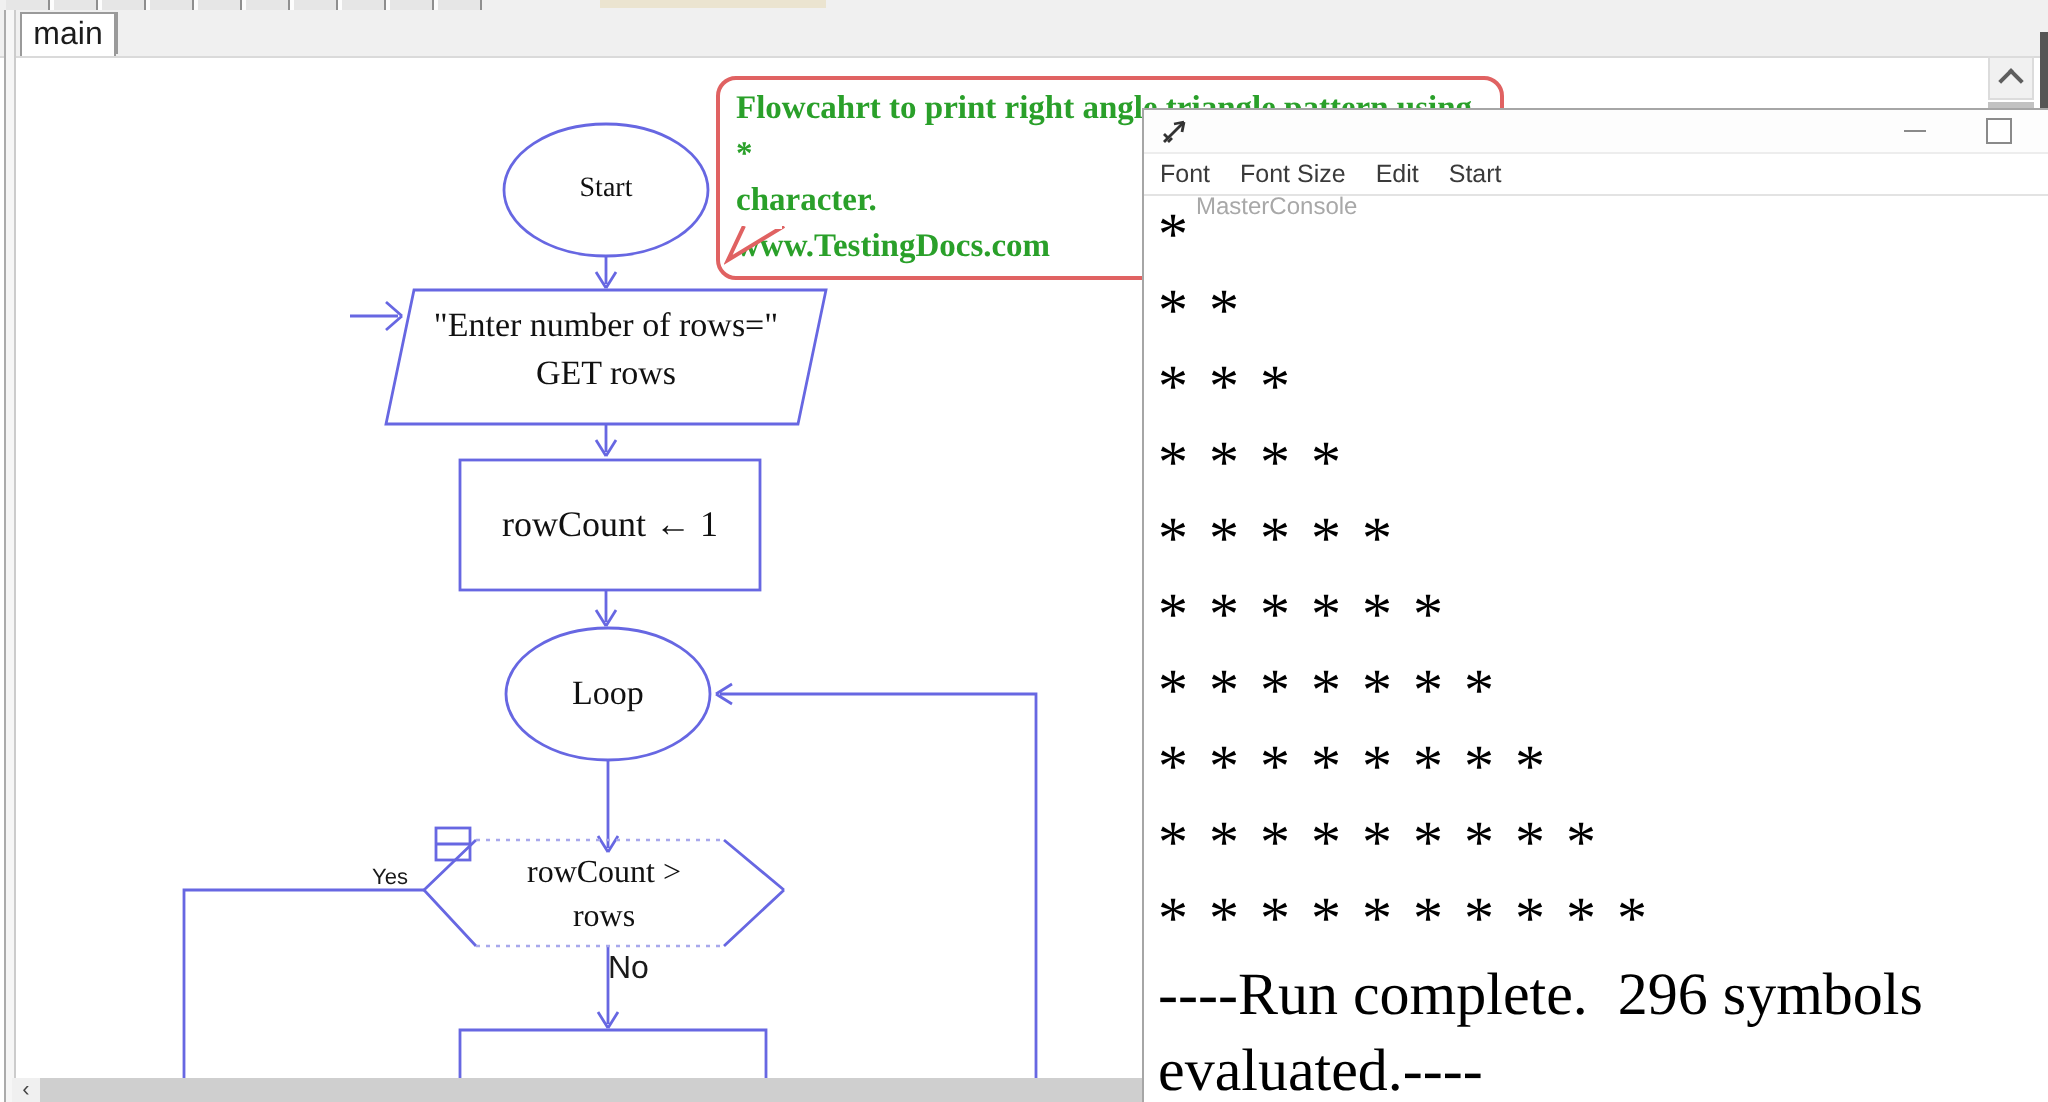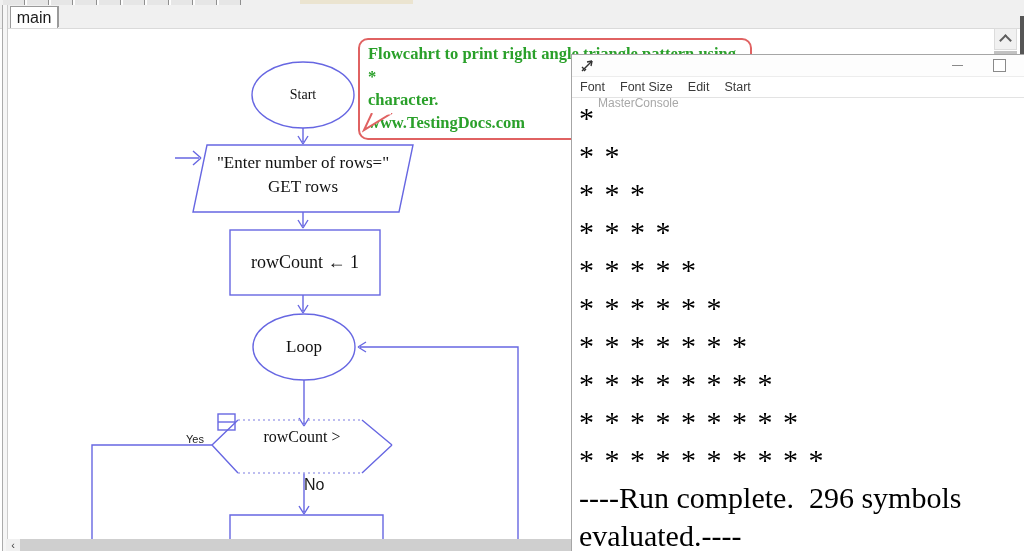--- a/index.html
+++ b/index.html
@@ -124,20 +124,21 @@
     <div>"Enter number of rows="</div>
     <div>GET rows</div>
   </div>
 
   <div class="lbl center-box" style="left:230px;top:230px;width:150px;height:65px;font-size:18px;">rowCount ← 1</div>
 
   <div class="lbl center-box" style="left:253px;top:314px;width:102px;height:66px;font-size:17px;">Loop</div>
 
   <div class="lbl" style="left:237px;top:426px;width:130px;text-align:center;font-size:16px;line-height:22px;">
     <div>rowCount &gt;</div>
+    <div>rows</div>
   </div>
 
   <div class="lbl yn" style="left:186px;top:433px;">Yes</div>
   <div class="lbl yn" style="left:304px;top:476px;font-size:16px;">No</div>
 
   <div class="bubble">
     <div>Flowcahrt to print right angle triangle pattern using *</div>
     <div>character.</div>
     <div>www.TestingDocs.com</div>
   </div>

